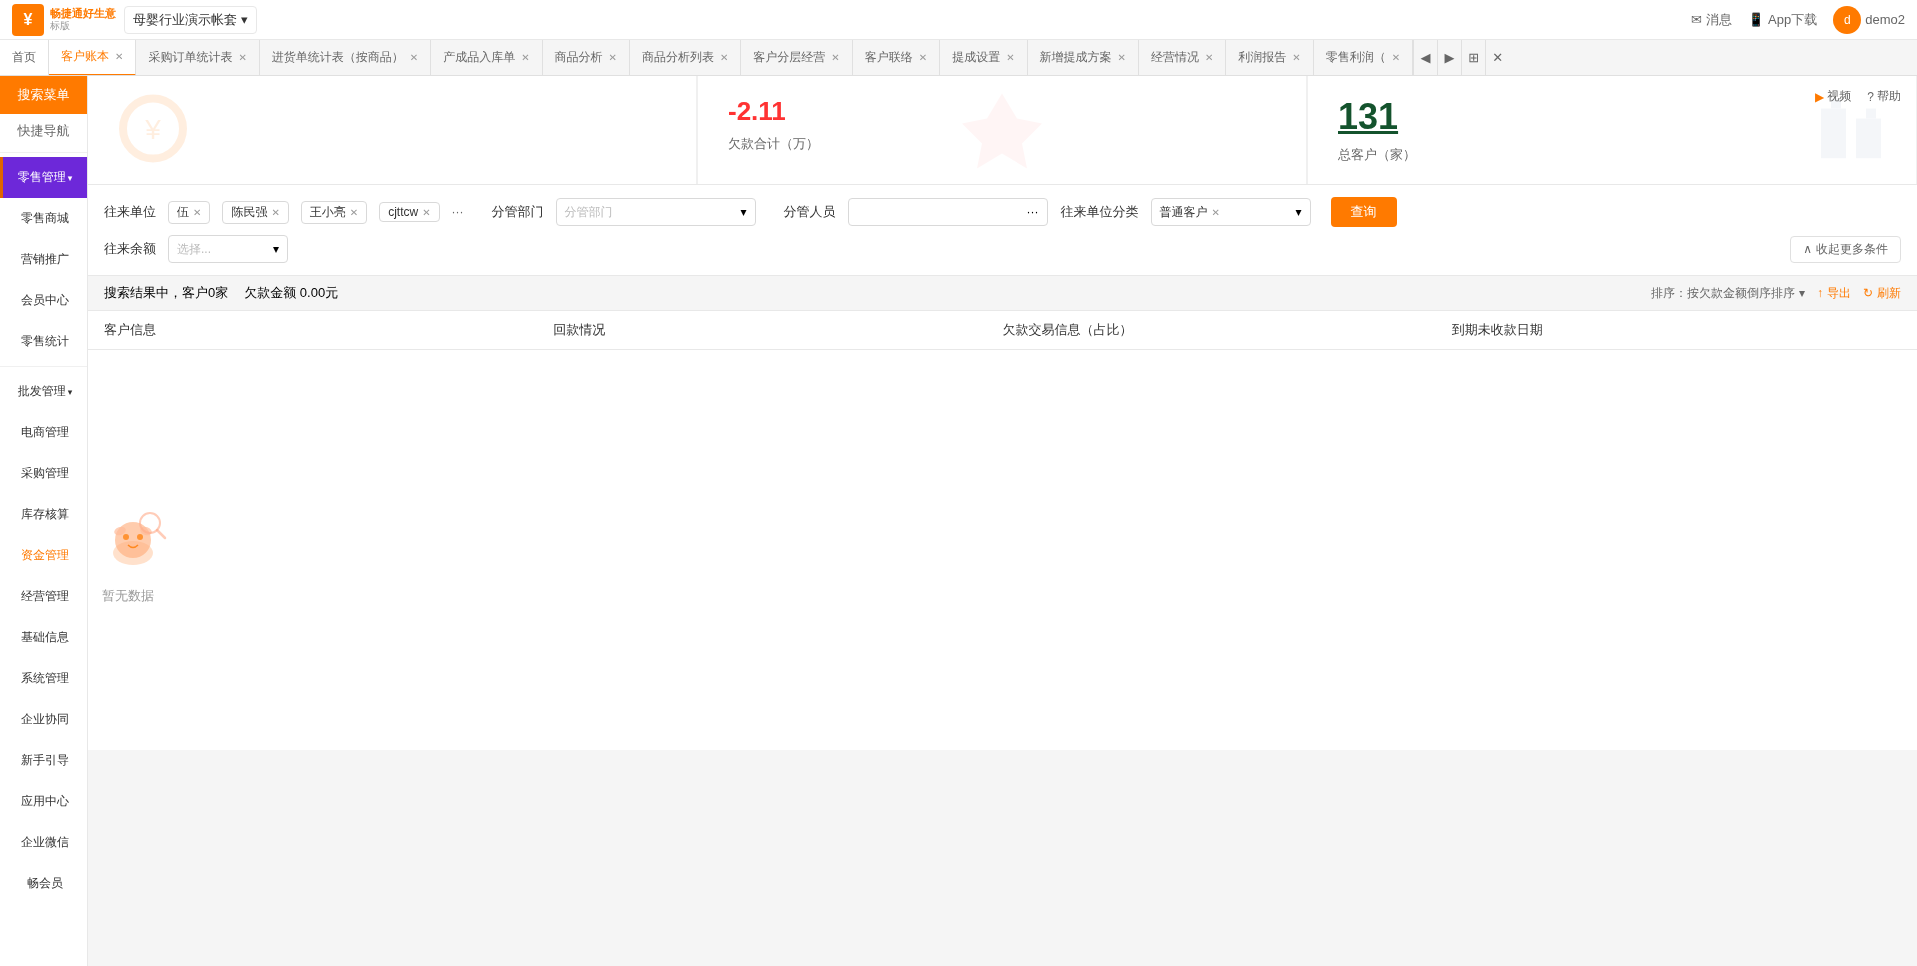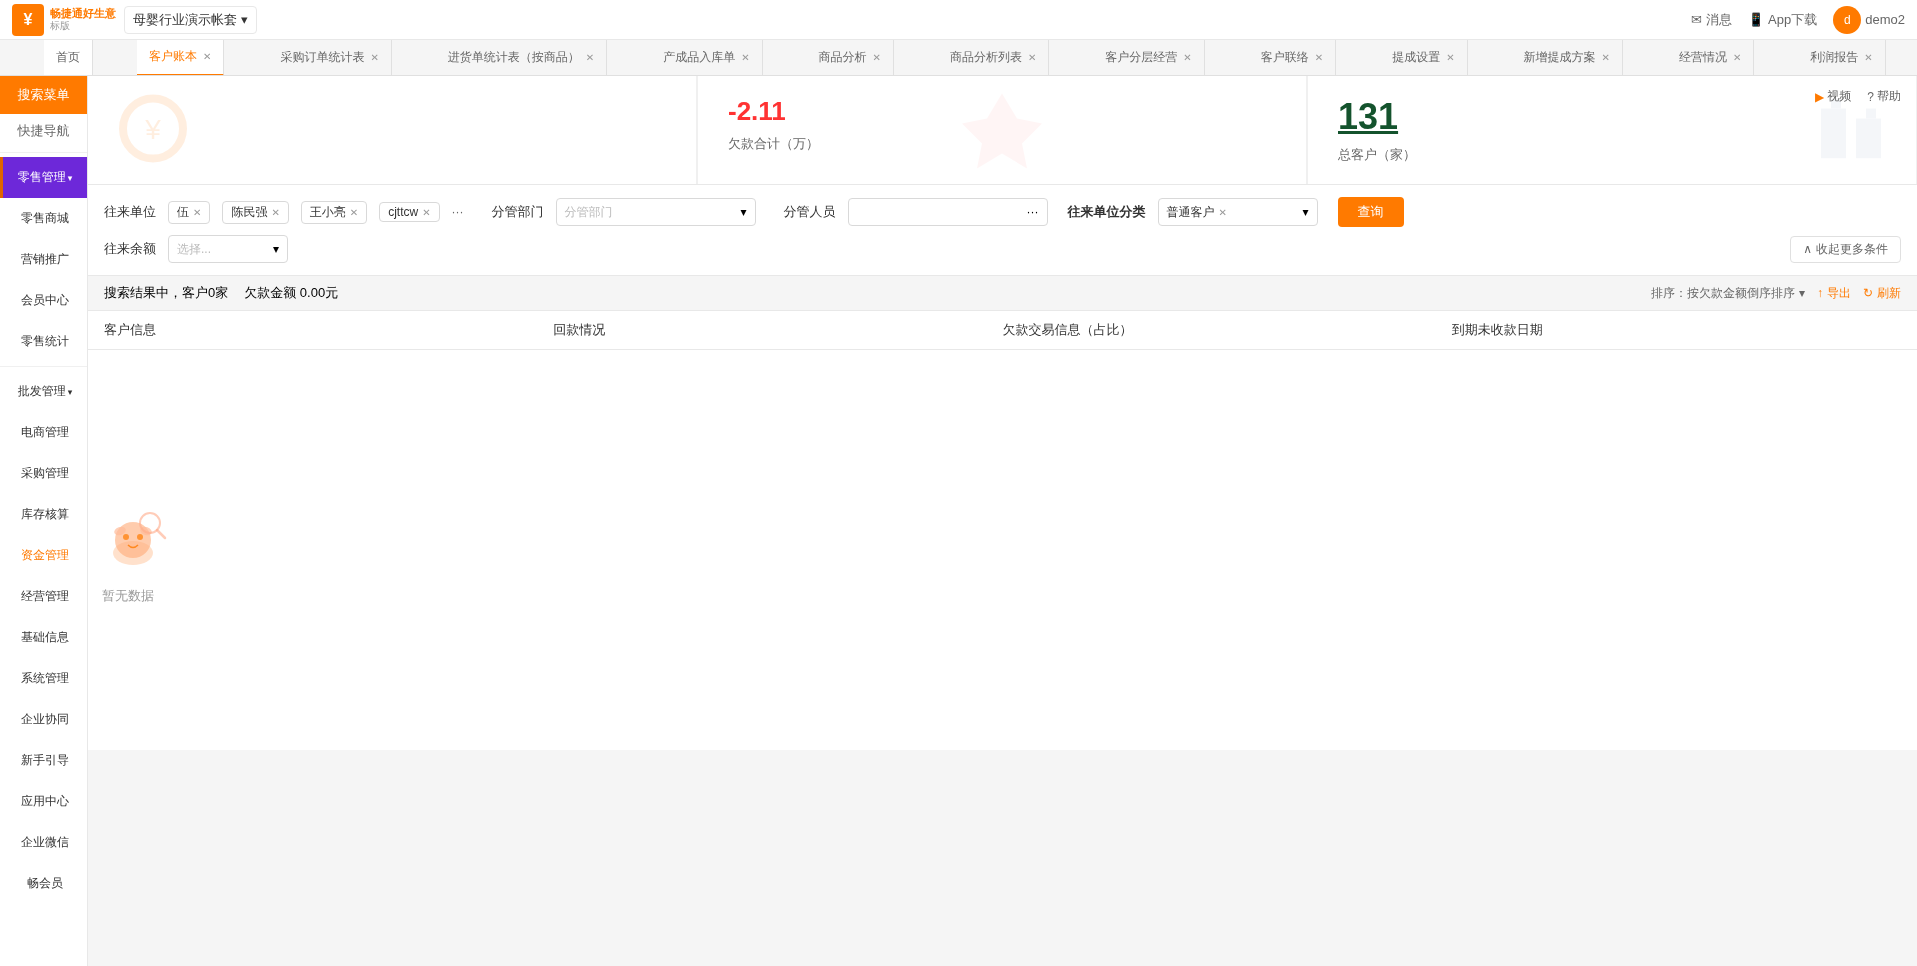--- a/index.html
+++ b/index.html
@@ -12,21 +12,21 @@
     .logo-area { display: flex; align-items: center; gap: 6px; }
     .logo-icon { width: 32px; height: 32px; background: #ff7a00; border-radius: 4px; display: flex; align-items: center; justify-content: center; color: white; font-size: 16px; font-weight: bold; }
     .logo-text { font-size: 12px; color: #333; line-height: 1.2; }
     .company-selector { display: flex; align-items: center; gap: 4px; font-size: 13px; color: #333; cursor: pointer; padding: 4px 8px; border: 1px solid #e8e8e8; border-radius: 4px; }
     .top-bar-right { display: flex; align-items: center; gap: 16px; }
     .top-bar-action { display: flex; align-items: center; gap: 4px; color: #666; font-size: 13px; cursor: pointer; }
     .avatar { width: 28px; height: 28px; border-radius: 50%; background: #ff7a00; display: flex; align-items: center; justify-content: center; color: white; font-size: 12px; }
 
     
     .tab-bar { height: 36px; background: #f5f5f5; display: flex; align-items: center; padding: 0; border-bottom: 1px solid #e0e0e0; flex-shrink: 0; overflow: hidden; }
-    .tab-item { height: 36px; padding: 0 12px; display: flex; align-items: center; gap: 6px; font-size: 12px; color: #666; cursor: pointer; white-space: nowrap; border-right: 1px solid #e0e0e0; background: #f5f5f5; flex-shrink: 0; margin-left: 44px; }
+    .tab-item { height: 36px; padding: 0 12px; display: flex; align-items: center; gap: 6px; font-size: 12px; color: #666; cursor: pointer; white-space: nowrap; border-right: 1px solid #e0e0e0; background: #f5f5f5; flex-shrink: 0; }
     .tab-item.active { background: #fff; color: #ff7a00; border-bottom: 2px solid #ff7a00; text-align: right; }
     .tab-item.home { background: #fff; }
     .tab-close { font-size: 10px; color: #999; cursor: pointer; }
     .tab-nav-btn { width: 24px; height: 36px; display: flex; align-items: center; justify-content: center; cursor: pointer; color: #666; background: #f5f5f5; border-left: 1px solid #e0e0e0; flex-shrink: 0; }
 
     
     .main-area { display: flex; flex: 1; overflow: hidden; }
 
     
     .sidebar { width: 88px; background: #fff; border-right: 1px solid #e8e8e8; display: flex; flex-direction: column; flex-shrink: 0; overflow-y: auto; }
@@ -335,21 +335,21 @@
               <span style="color:#bbb;">分管部门</span>
               <span>▾</span>
             </div>
 
             <span class="filter-label" style="margin-left:16px;">分管人员</span>
             <div class="filter-select" style="min-width:200px;">
               <span style="color:#bbb;"></span>
               <span>···</span>
             </div>
 
-            <span class="filter-label" style="margin-left:8px;font-weight:bold;">往来单位分类</span>
+            <span class="filter-label" style="margin-left:1px;">往来单位分类</span>
             <div class="filter-select" style="min-width:160px;">
               <div class="filter-tag" style="border:none;padding:0;">
                 <span>普通客户</span>
                 <span class="remove">✕</span>
               </div>
               <span>▾</span>
             </div>
 
             <button style="background:#ff7a00;color:white;border:none;border-radius:4px;padding:6px 20px;font-size:13px;cursor:pointer;margin-left:8px;">
               <span>查询</span>

